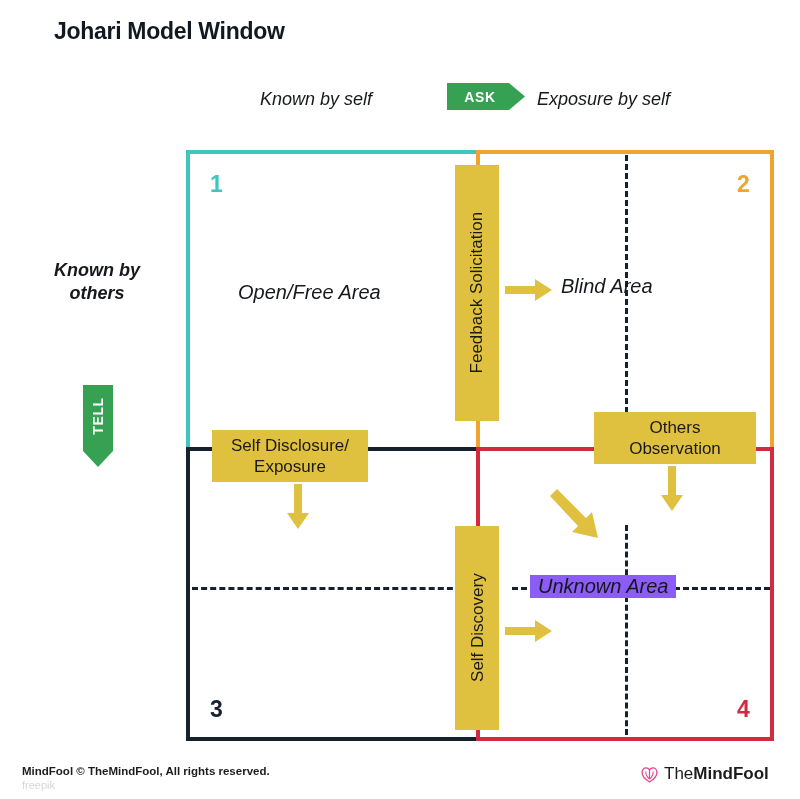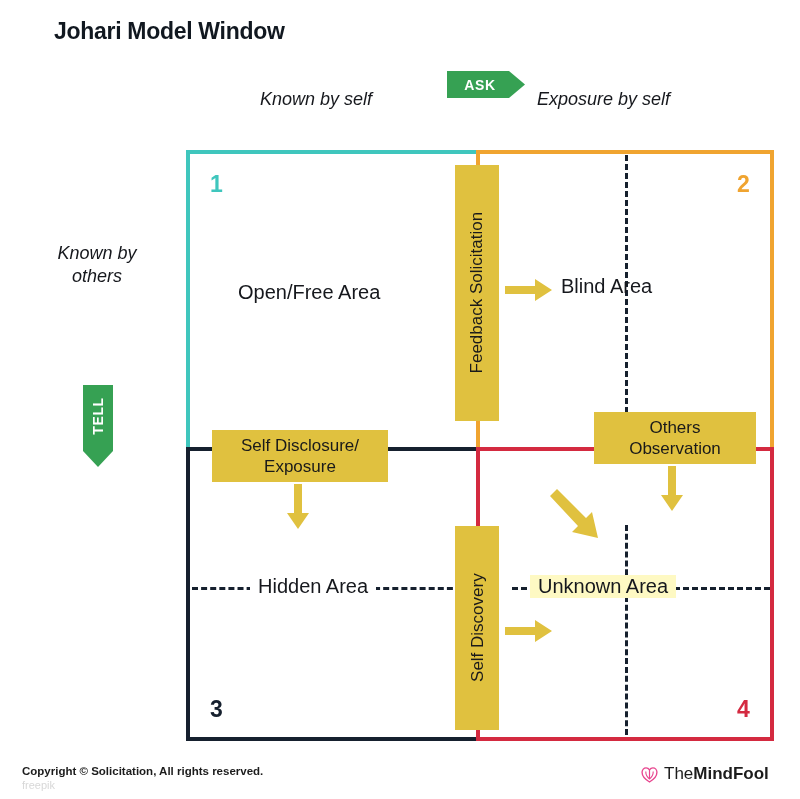--- a/index.html
+++ b/index.html
@@ -24,21 +24,21 @@
   .axis-lbl{
     position:absolute;
     font-style:italic;font-size:18px;color:#16181d;
     white-space:nowrap;
   }
   #lbl-known-self{left:260px;top:89px;}
   #lbl-unknown-self{left:537px;top:89px;}
 
   
   .ask-banner{
-    position:absolute;left:447px;top:71px;
+    position:absolute;left:447px;top:83px;
     width:78px;height:25px;
   }
   .ask-banner .shape{
     position:absolute;left:0;top:0;width:78px;height:27px;
     background:#36a153;
     clip-path:polygon(0 0, 62px 0, 78px 50%, 62px 100%, 0 100%);
   }
   .ask-banner .txt{
     position:absolute;left:0;top:0;width:66px;height:27px;
     display:flex;align-items:center;justify-content:center;
@@ -62,21 +62,21 @@
     transform:rotate(-90deg);
   }
 
   
   .side-lbl{
     position:absolute;
     font-style:italic;font-size:18px;color:#16181d;
     text-align:center;line-height:1.28;
     width:150px;
   }
-  #lbl-known-others{left:22px;top:242px;}
+  #lbl-known-others{left:22px;top:259px;font-weight:bold;}
   #lbl-unknown-others{left:22px;top:558px;}
 
   
   .quad{position:absolute;box-sizing:border-box;background:transparent;}
   #quad1{left:186px;top:150px;width:292px;height:297px;
          border-top:4px solid #3fc6bd;border-left:4px solid #3fc6bd;}
   #quad2{left:478px;top:150px;width:296px;height:297px;
          border-top:4px solid #f0a430;border-right:4px solid #f0a430;}
   #quad3{left:186px;top:447px;width:292px;height:294px;
          border-bottom:4px solid #16202e;border-left:4px solid #16202e;
@@ -93,27 +93,27 @@
   
   .qnum{position:absolute;font-size:23px;font-weight:bold;}
   #qnum1{left:210px;top:171px;color:#3fc6bd;}
   #qnum2{left:737px;top:171px;color:#f0a430;}
   #qnum3{left:210px;top:696px;color:#16202e;}
   #qnum4{left:737px;top:696px;color:#d42a40;}
 
   
   .area-lbl{
     position:absolute;
-    font-size:20px;color:#16181d;
+    font-style:italic;font-size:20px;color:#16181d;
     white-space:nowrap;
   }
   #area-open{left:238px;top:281px;}
   #area-blind{left:561px;top:275px;}
   #area-hidden{left:250px;top:575px;background:#fff;padding:0 8px;}
-  #area-unknown{left:530px;top:575px;background:#fef9c3;padding:0 8px;}
+  #area-unknown{left:530px;top:575px;background:#8b5cf6;padding:0 8px;}
 
   
   .dash-v{
     position:absolute;width:0;border-left:3px dashed #16202e;
   }
   #dash-v-top{left:625px;top:155px;height:285px;}
   #dash-v-bot{left:625px;top:525px;height:210px;}
   .dash-h{
     position:absolute;height:0;border-top:3px dashed #16202e;
   }
@@ -123,21 +123,21 @@
   
   .ybox{
     position:absolute;background:#e0c13f;box-sizing:border-box;
     display:flex;align-items:center;justify-content:center;
     color:#1a1a1a;font-size:17px;line-height:1.25;text-align:center;
   }
   #box-feedback{left:455px;top:165px;width:44px;height:256px;}
   #box-feedback .vtxt{
     transform:rotate(-90deg);white-space:nowrap;font-size:17px;
   }
-  #box-selfdisc{left:212px;top:430px;width:176px;height:52px;}
+  #box-selfdisc{left:212px;top:430px;width:156px;height:52px;}
   #box-shared{left:424px;top:435px;width:160px;height:58px;}
   #box-others{left:594px;top:412px;width:162px;height:52px;}
   #box-selfdiscovery{left:455px;top:526px;width:44px;height:204px;}
   #box-selfdiscovery .vtxt{
     transform:rotate(-90deg);white-space:nowrap;font-size:17px;
   }
 
   
   .arr{position:absolute;}
   
@@ -204,21 +204,20 @@
   <div class="dash-h" id="dash-h-left"></div>
   <div class="dash-h" id="dash-h-right"></div>
 
   <div class="qnum" id="qnum1">1</div>
   <div class="qnum" id="qnum2">2</div>
   <div class="qnum" id="qnum3">3</div>
   <div class="qnum" id="qnum4">4</div>
 
   <div class="area-lbl" id="area-open">Open/Free Area</div>
   <div class="area-lbl" id="area-blind">Blind Area</div>
-  <div class="area-lbl" id="area-hidden">Hidden Area</div>
   <div class="area-lbl" id="area-unknown">Unknown Area</div>
 
   <div class="ybox" id="box-feedback">
     <span class="vtxt">Feedback Solicitation</span>
   </div>
 
   <div class="ybox" id="box-selfdisc">
     <span>Self Disclosure/<br>Exposure</span>
   </div>
 
@@ -244,21 +243,21 @@
   </svg>
 
   <svg class="arr" id="arr-others" viewBox="0 0 26 46">
     <path d="M9 0 H17 V29 H24 L13 45 L2 29 H9 Z" fill="#e0c13f"></path>
   </svg>
 
   <svg class="arr" id="arr-selfdiscovery" viewBox="0 0 48 26">
     <path d="M0 9 H30 V2 L47 13 L30 24 V17 H0 Z" fill="#e0c13f"></path>
   </svg>
 
-  <div class="copy">Copyright © Solicitation, All rights reserved.</div>
+  <div class="copy">MindFool © TheMindFool, All rights reserved.</div>
   <div class="freepik">freepik</div>
 
   <div class="brand">
     <svg class="logo" viewBox="0 0 24 24">
       <path d="M12 21.5 C6 18 2.6 13.6 2.6 9.3 C2.6 6 4.9 3.6 7.7 3.6 C9.5 3.6 11 4.6 12 6.1
                C13 4.6 14.5 3.6 16.3 3.6 C19.1 3.6 21.4 6 21.4 9.3 C21.4 13.6 18 18 12 21.5 Z" fill="none" stroke="#e8468f" stroke-width="1.7"></path>
       <path d="M12 6.2 V17.4" fill="none" stroke="#e8468f" stroke-width="1.5"></path>
       <path d="M7.3 8.2 C7.3 12.2 9.3 15.6 12 17.6 C14.7 15.6 16.7 12.2 16.7 8.2" fill="none" stroke="#e8468f" stroke-width="1.4"></path>
     </svg>
     <span class="bname"><span>The</span><b>MindFool</b></span>

